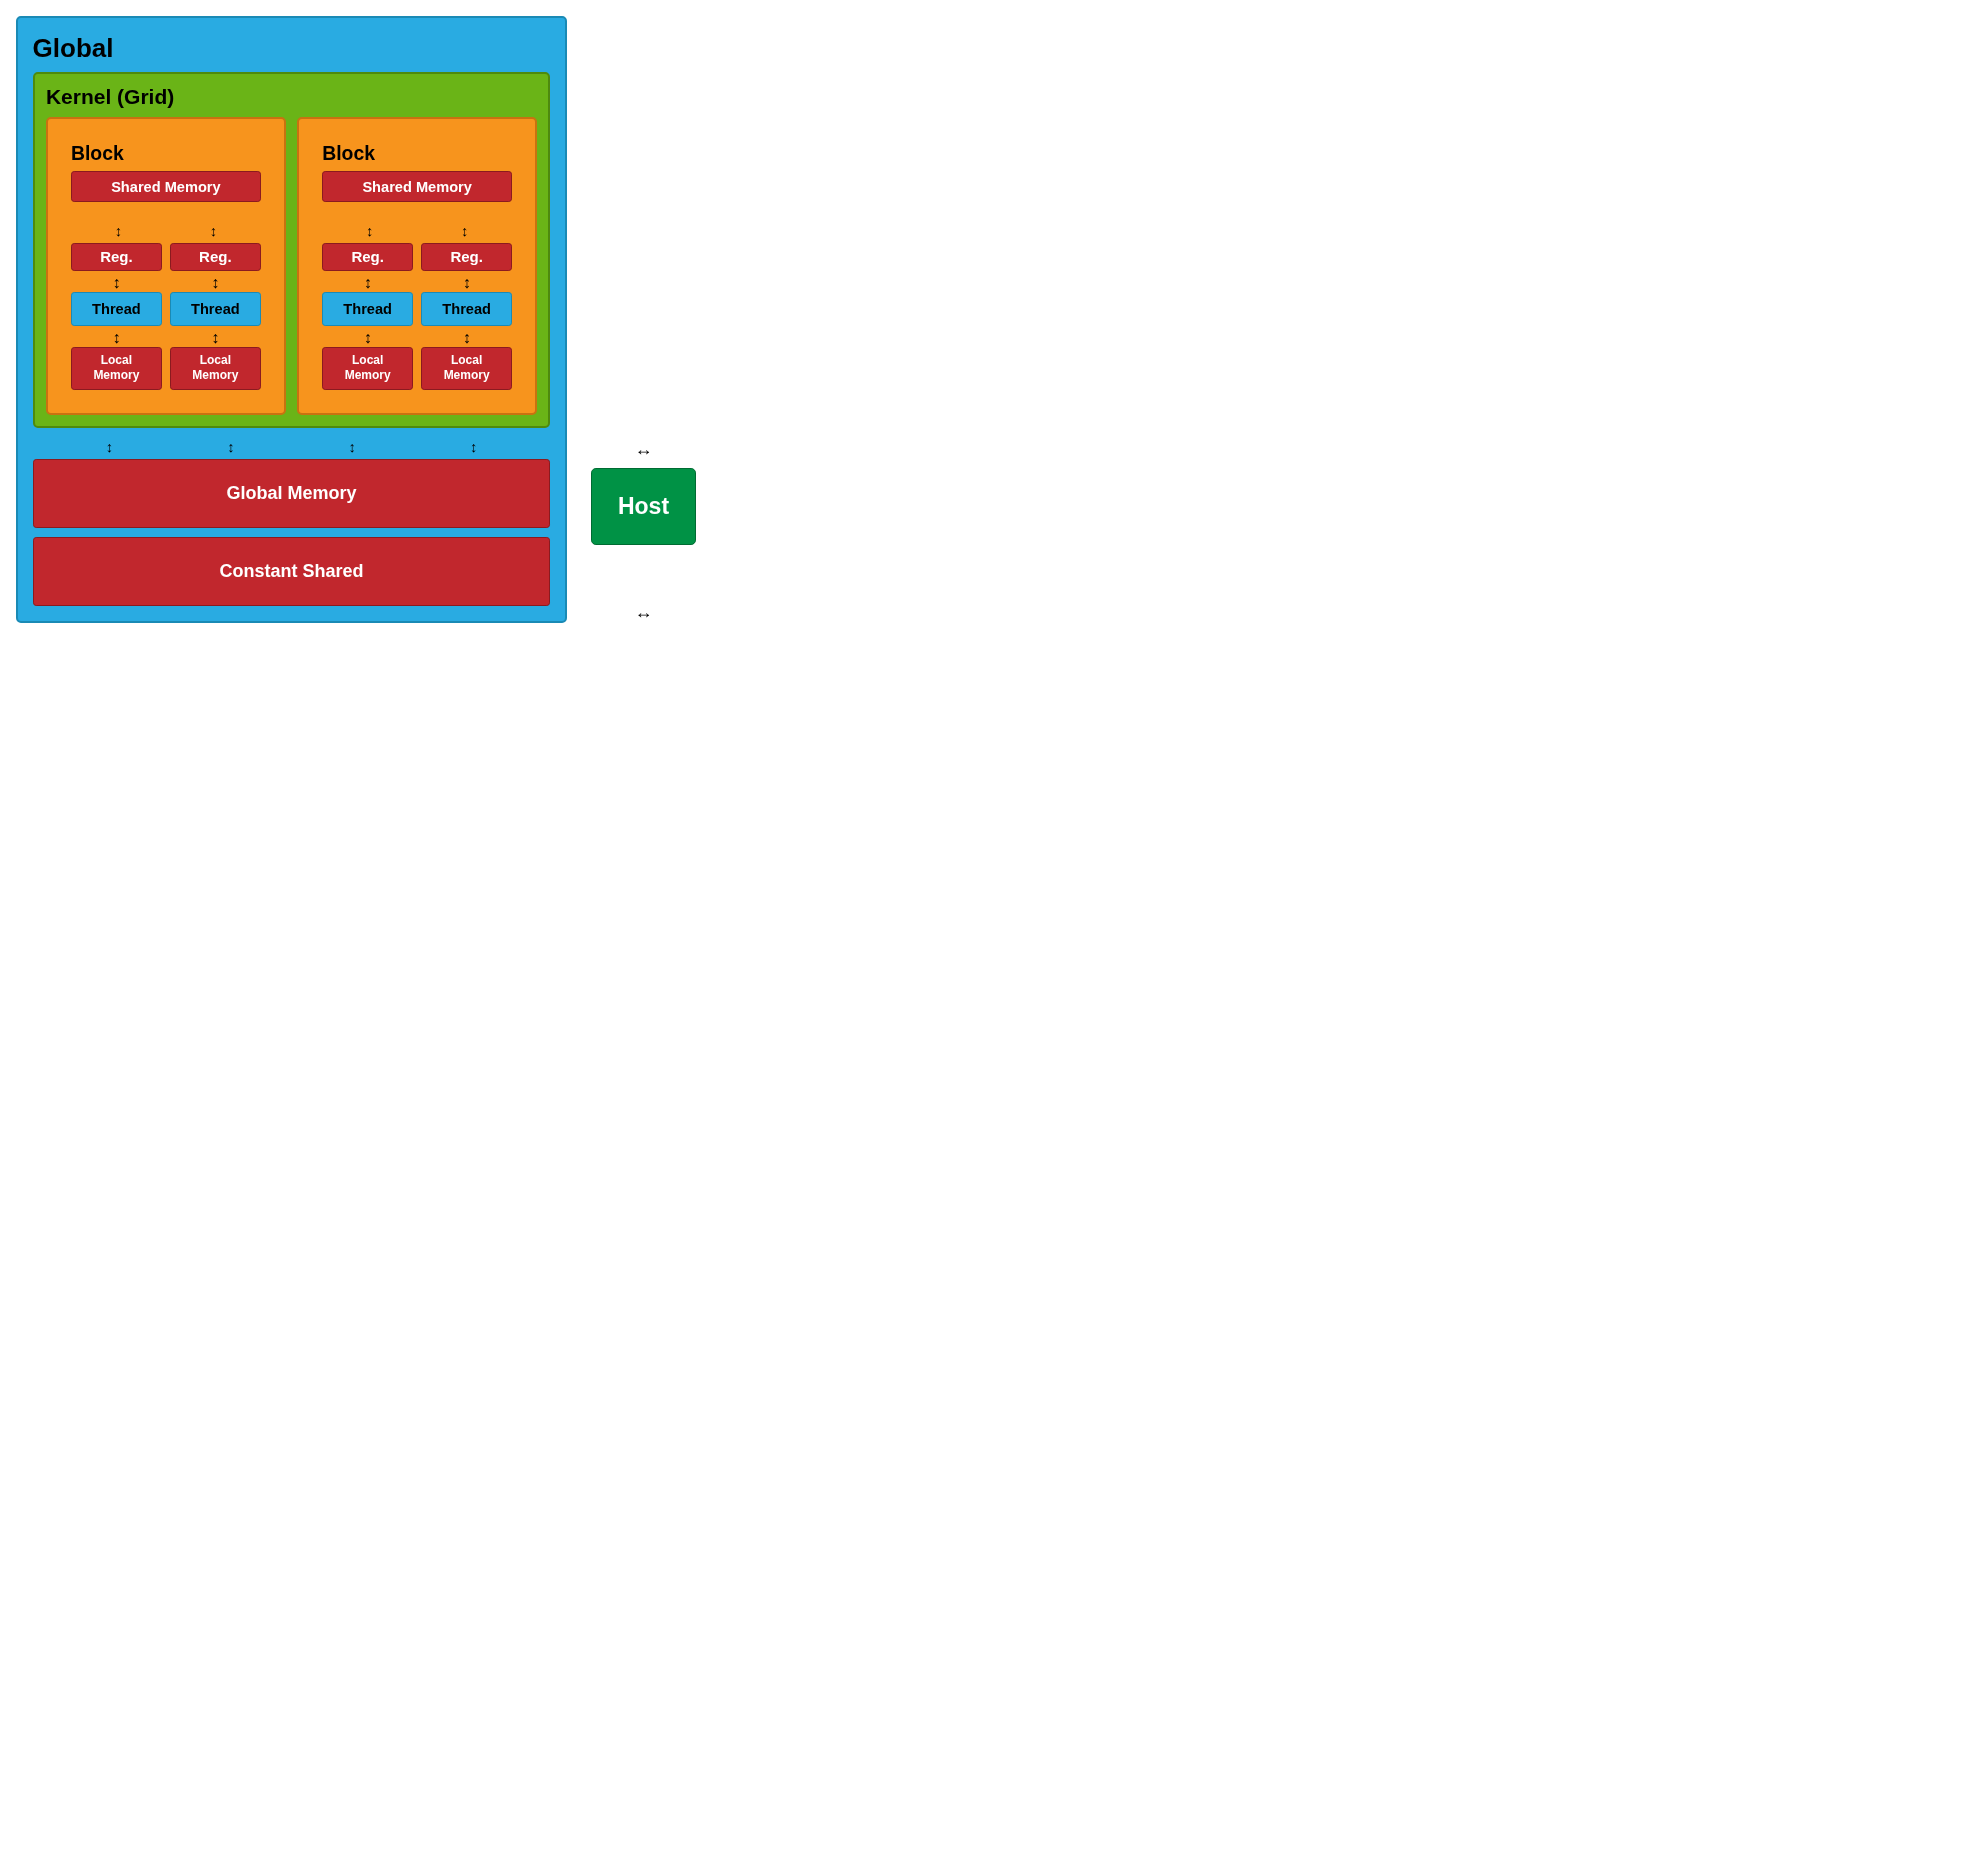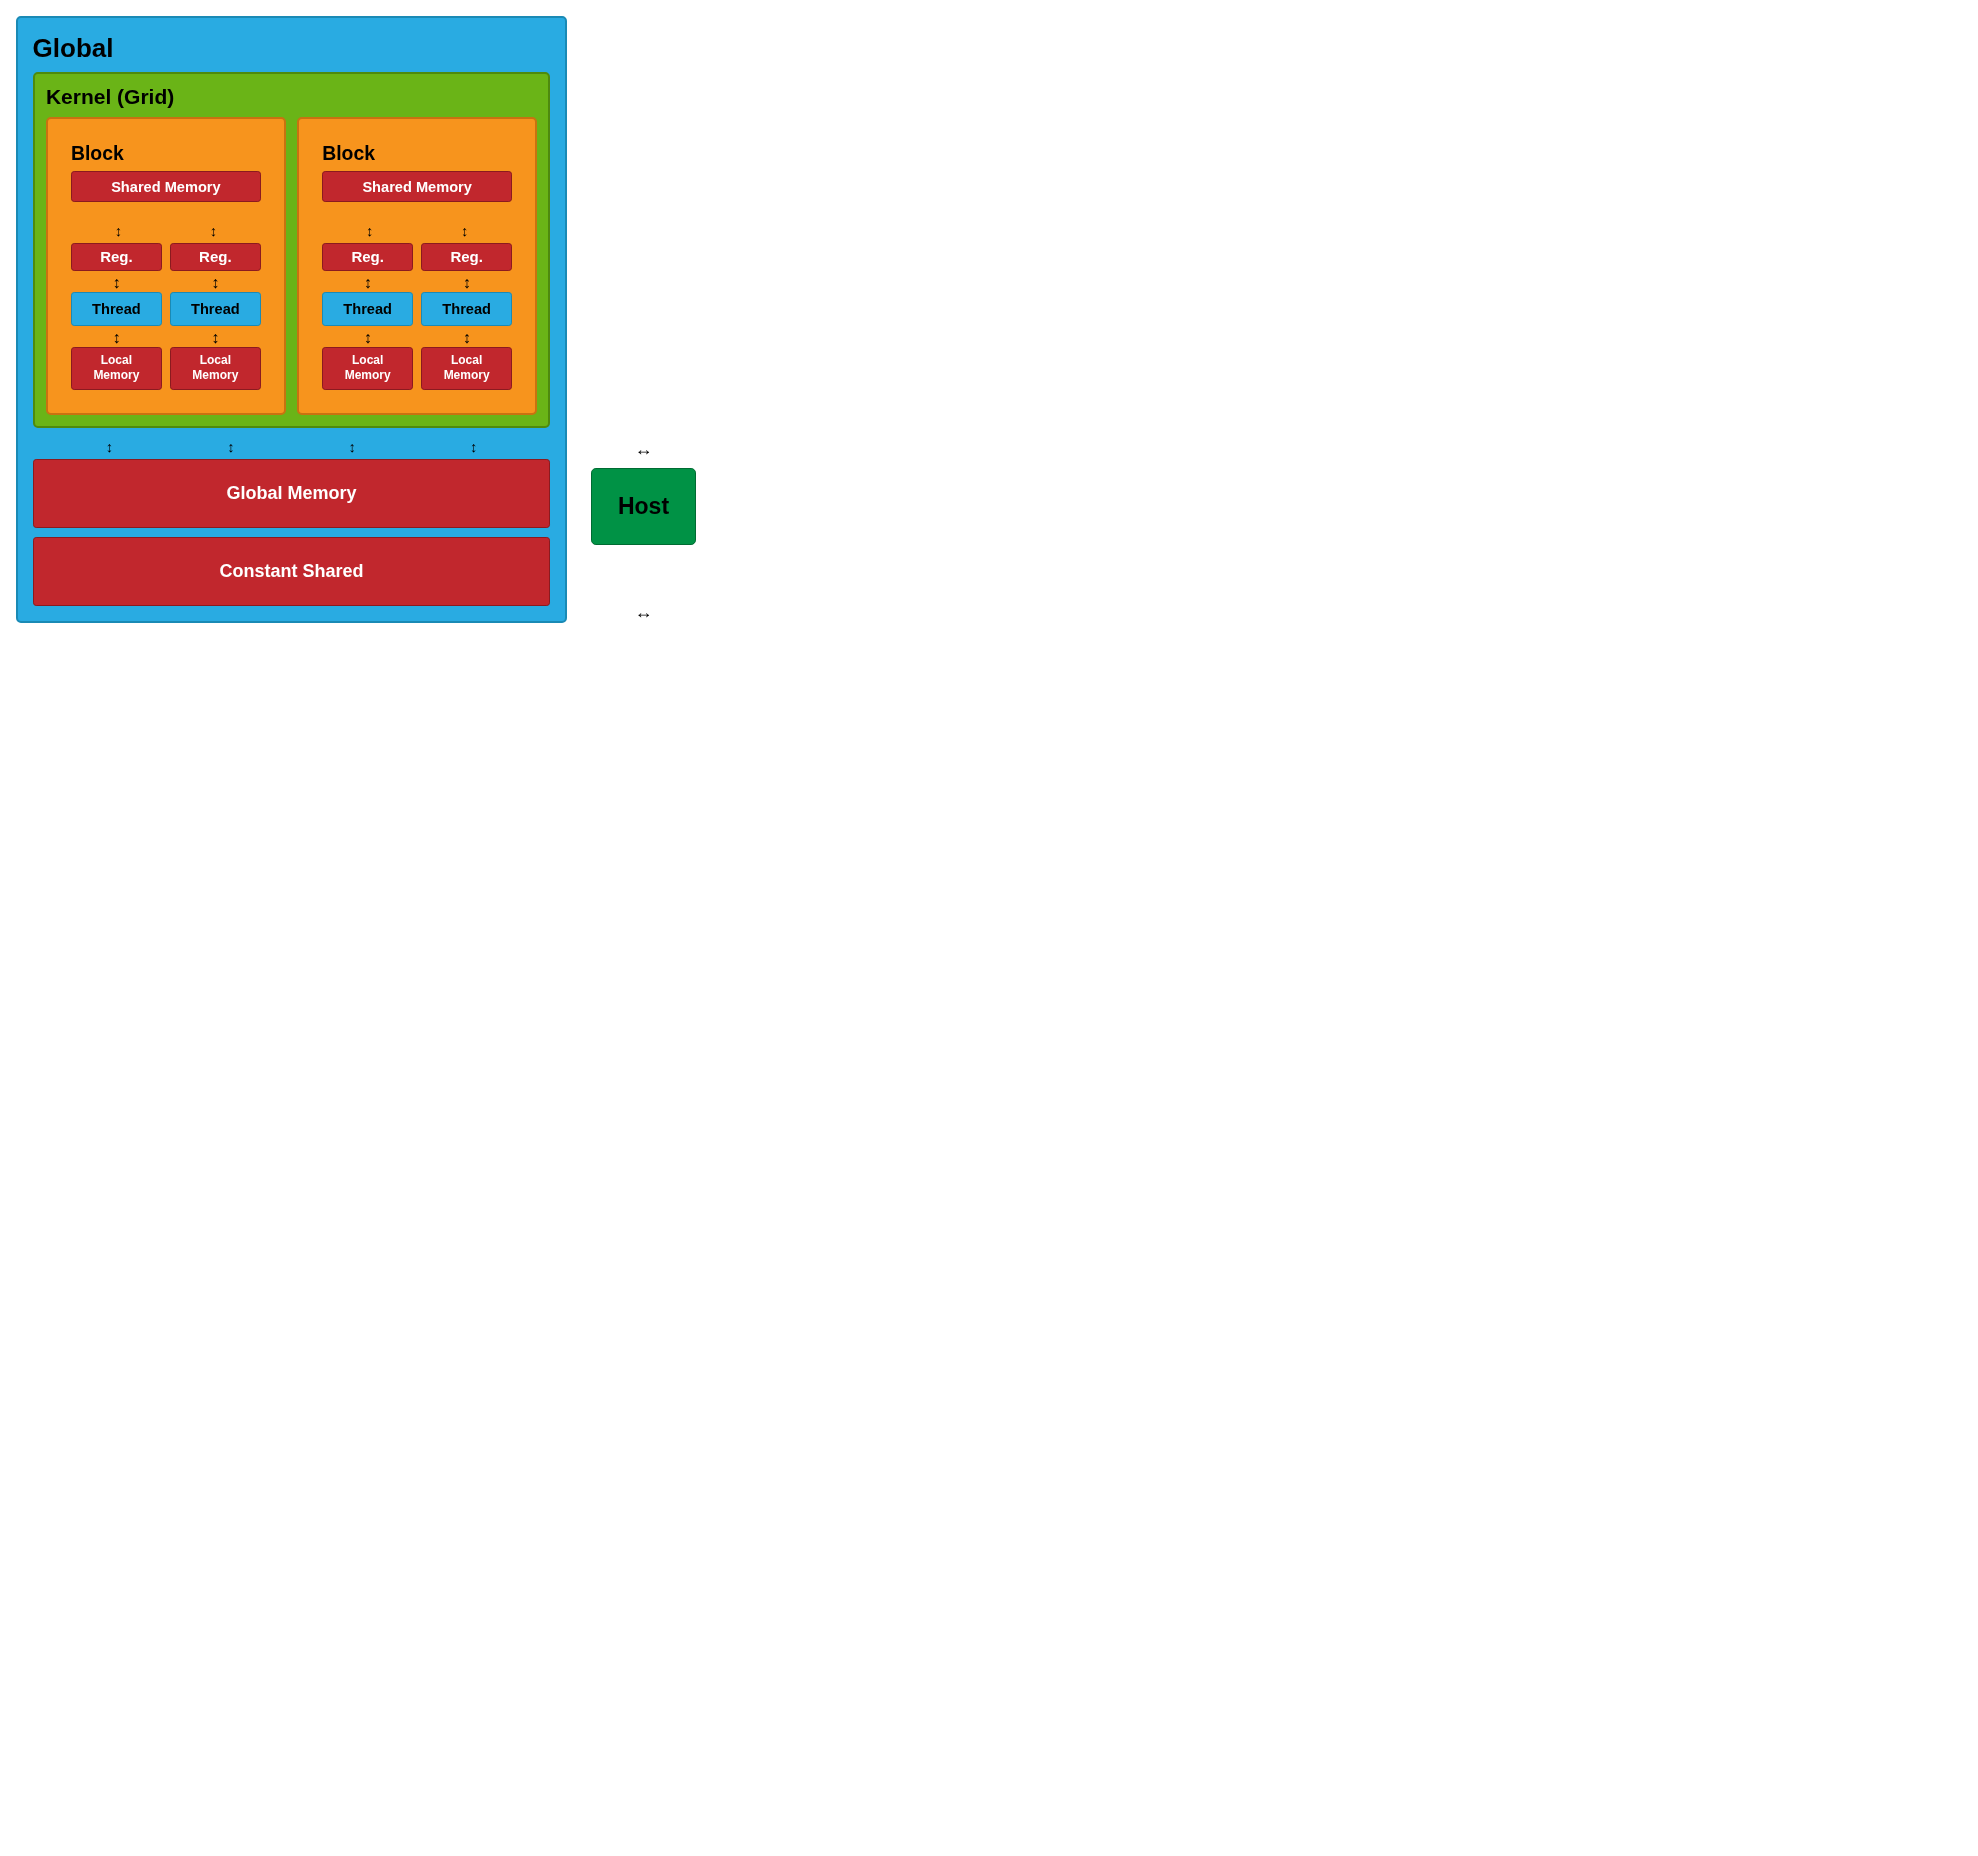--- a/index.html
+++ b/index.html
@@ -171,21 +171,21 @@
       position: relative;
     }
 
     
     .host-box {
       background: #009245;
       border: 1.6px solid #006b32;
       border-radius: 4.9px;
       padding: 24px 16px;
       text-align: center;
-      color: #000000;
+      color: #ffffff;
       font-size: 23px;
       font-weight: bold;
       width: 105px;
       align-self: center;
       margin-bottom: 49px;
     }
 
     
     .mb4 { margin-bottom: 3.2px; }
 

